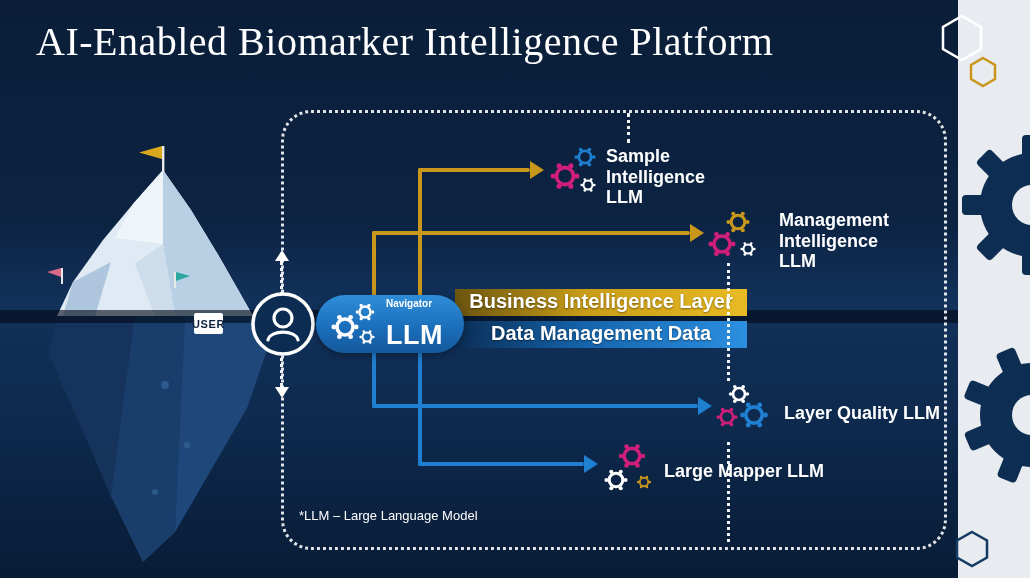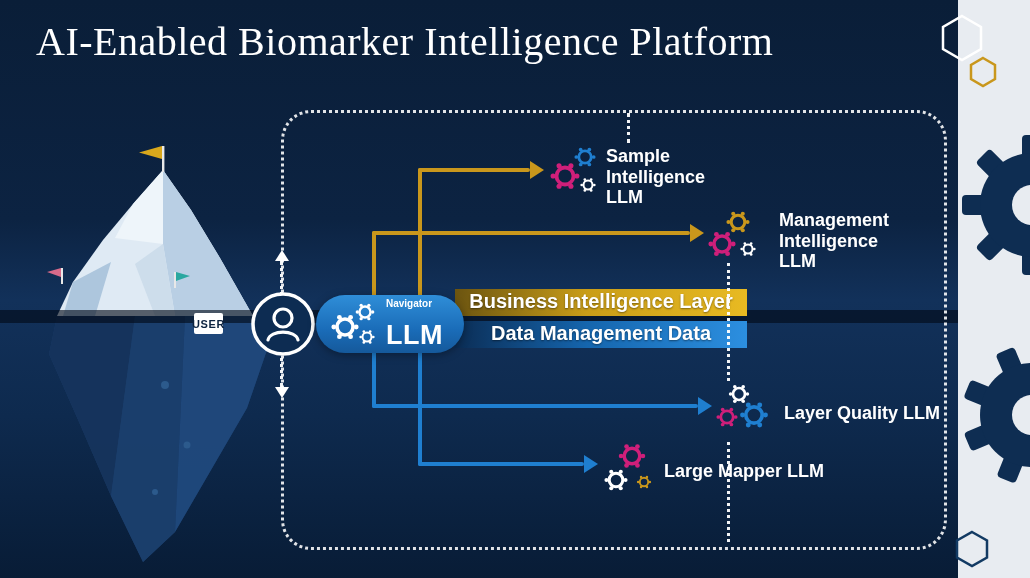--- a/index.html
+++ b/index.html
@@ -181,20 +181,21 @@
   </svg>
   <div class="abs node-label" style="left:784px;top:403px;">Layer Quality LLM</div>
 
   <svg class="abs node-icon" style="left:598px;top:440px;" width="58" height="58" viewBox="0 0 58 58">
     <use href="#gear" transform="translate(34,16) scale(0.78)" style="color:var(--accent-magenta,#CF1F7A)"></use>
     <use href="#gear" transform="translate(18,40) scale(0.68)" style="color:#ffffff"></use>
     <use href="#gear" transform="translate(46,42) scale(0.42)" style="color:var(--accent-gold,#C9971C)"></use>
   </svg>
   <div class="abs node-label" style="left:664px;top:461px;">Large Mapper LLM</div>
 
+  <div class="abs footnote">*LLM – Large Language Model</div>
 
   <svg class="abs right-band" width="110" height="578" viewBox="0 0 110 578">
     <rect x="38" y="0" width="72" height="578" fill="#e8ecf1"></rect>
 
     <g transform="translate(112,205)">
       <g fill="#0e2d52">
         <rect x="-10" y="-70" width="20" height="26" rx="4"></rect>
         <rect x="-10" y="-70" width="20" height="26" rx="4" transform="rotate(45)"></rect>
         <rect x="-10" y="-70" width="20" height="26" rx="4" transform="rotate(90)"></rect>
         <rect x="-10" y="-70" width="20" height="26" rx="4" transform="rotate(135)"></rect>

